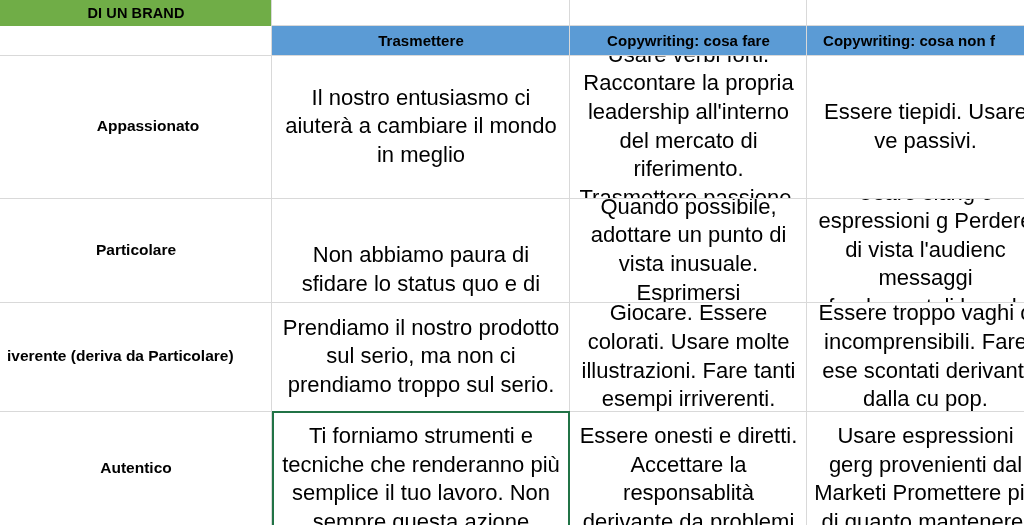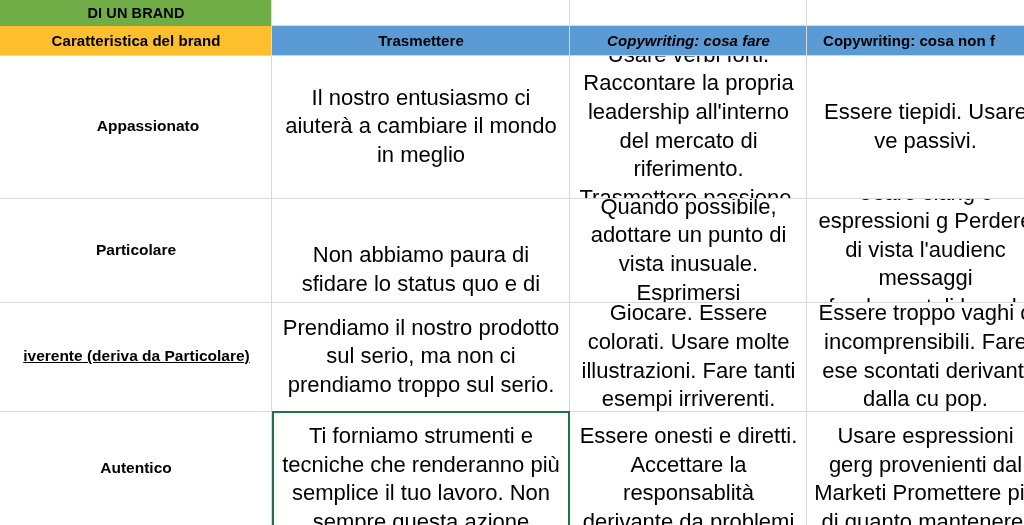--- a/index.html
+++ b/index.html
@@ -85,29 +85,26 @@
 </style>
 </head>
 <body>
 
 <div id="sheet">
 
   <div class="cell title-band" style="left:0px; top:0px; width:272px; height:26px;">
     <span class="txt">DI UN BRAND</span>
   </div>
 
-  <div class="cell hdr hdr-orange" style="left:0px; top:26px; width:272px; height:29px;">
-    <span class="txt">Caratteristica del brand</span>
-  </div>
 
   <div class="cell hdr hdr-blue" style="left:272px; top:26px; width:298px; height:29px;">
     <span class="txt">Trasmettere</span>
   </div>
 
-  <div class="cell hdr hdr-blue" style="left:570px; top:26px; width:237px; height:29px;font-style:italic;">
+  <div class="cell hdr hdr-blue" style="left:570px; top:26px; width:237px; height:29px;">
     <span class="txt">Copywriting: cosa fare</span>
   </div>
 
   <div class="cell hdr hdr-blue" style="left:807px; top:26px; width:237px; height:29px; justify-content:flex-start; padding-left:16px;">
     <span class="txt" style="white-space:nowrap; text-align:left;">Copywriting: cosa non f</span>
   </div>
 
   <div class="cell body-cell label" style="left:0px; top:55px; width:272px; height:143px;margin-left:12px;">
     <span class="txt">Appassionato</span>
   </div>
@@ -134,21 +131,21 @@
 
   <div class="cell body-cell" style="left:570px; top:198px; width:237px; height:104px;">
     <span class="txt">Fare esempi insoliti. Quando possibile, adottare un punto di vista inusuale. Esprimersi liberamente.</span>
   </div>
 
   <div class="cell body-cell" style="left:807px; top:198px; width:237px; height:104px;">
     <span class="txt">Usare slang o espressioni g Perdere di vista l'audienc messaggi fondamentali brand.</span>
   </div>
 
   <div class="cell body-cell label" style="left:0px; top:302px; width:272px; height:109px; justify-content:flex-end; padding-right:6px;">
-    <span class="txt" style="white-space:nowrap; text-align:center;text-decoration:underline;">iverente (deriva da Particolare)</span>
+    <span class="txt" style="white-space:nowrap; text-align:left;">iverente (deriva da Particolare)</span>
   </div>
 
   <div class="cell body-cell" style="left:272px; top:302px; width:298px; height:109px;">
     <span class="txt">Prendiamo il nostro prodotto sul serio, ma non ci prendiamo troppo sul serio.</span>
   </div>
 
   <div class="cell body-cell" style="left:570px; top:302px; width:237px; height:109px;">
     <span class="txt">Giocare. Essere colorati. Usare molte illustrazioni. Fare tanti esempi irriverenti.</span>
   </div>
 

